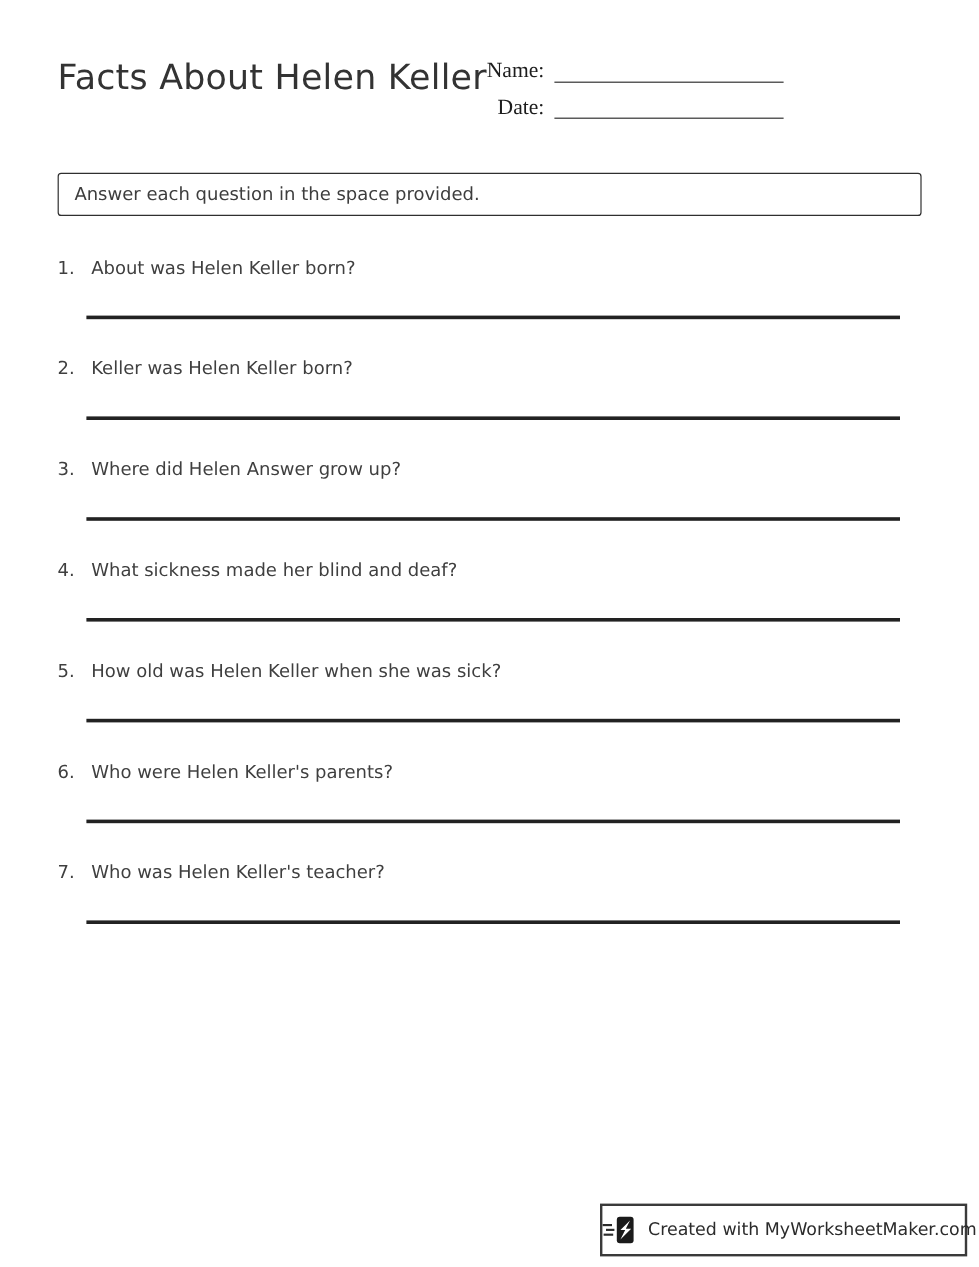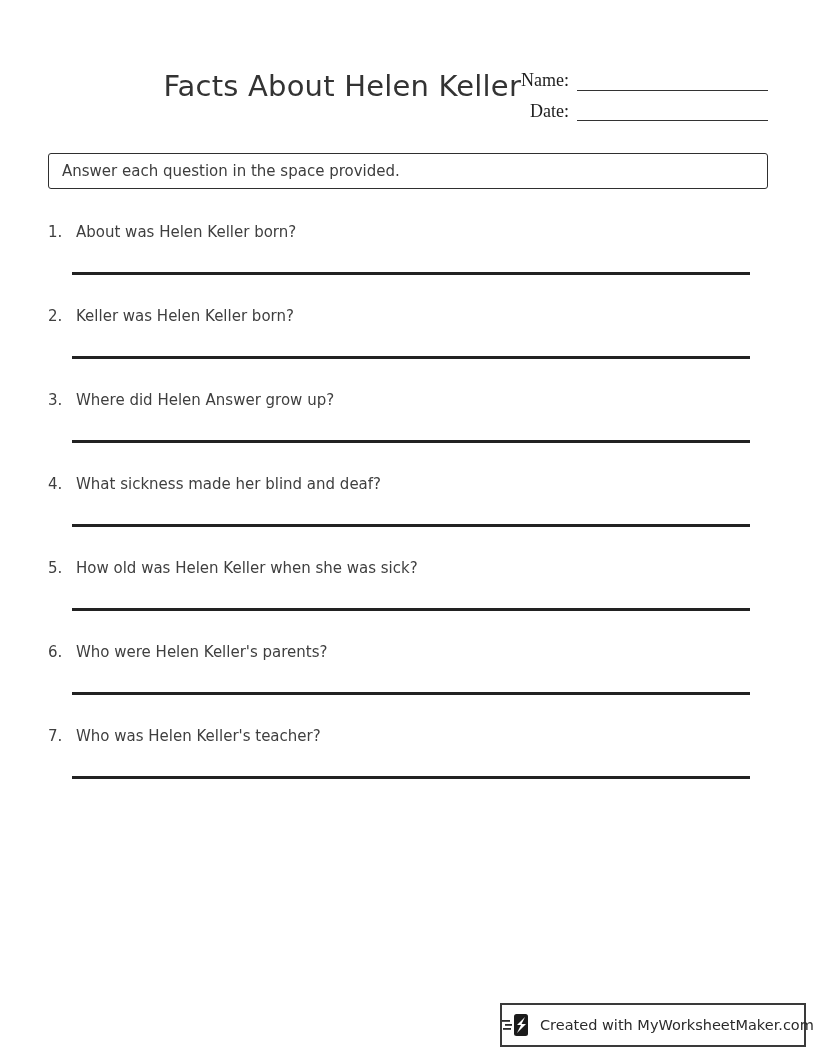--- a/index.html
+++ b/index.html
@@ -16,23 +16,23 @@
     overflow: hidden;
     box-sizing: border-box;
   }
   .content {
     position: relative;
     padding: 0 48px;
   }
   
   .header {
     display: flex;
-    justify-content: flex-end;
+    justify-content: flex-start;
     align-items: flex-start;
-    padding-top: 68px;
+    padding-top: 46px;
   }
   .worksheet-title {
     margin: 0;
     font-size: 29px;
     font-weight: 500;
     letter-spacing: 0.2px;
     color: #333333;
     line-height: 1.25;
   }
   .name-date-block {
@@ -54,21 +54,21 @@
     line-height: 1.2;
   }
   .nd-line {
     width: 191px;
     height: 0;
     border-bottom: 1.5px solid #333333;
     margin-bottom: 1px;
   }
   
   .instruction-box {
-    margin-top: 31px;
+    margin-top: 44px;
     border: 1.6px solid #2f2f2f;
     border-radius: 3px;
     height: 36px;
     display: flex;
     align-items: center;
     box-sizing: border-box;
     padding: 0 13px;
   }
   .instruction-text {
     font-size: 15px;

